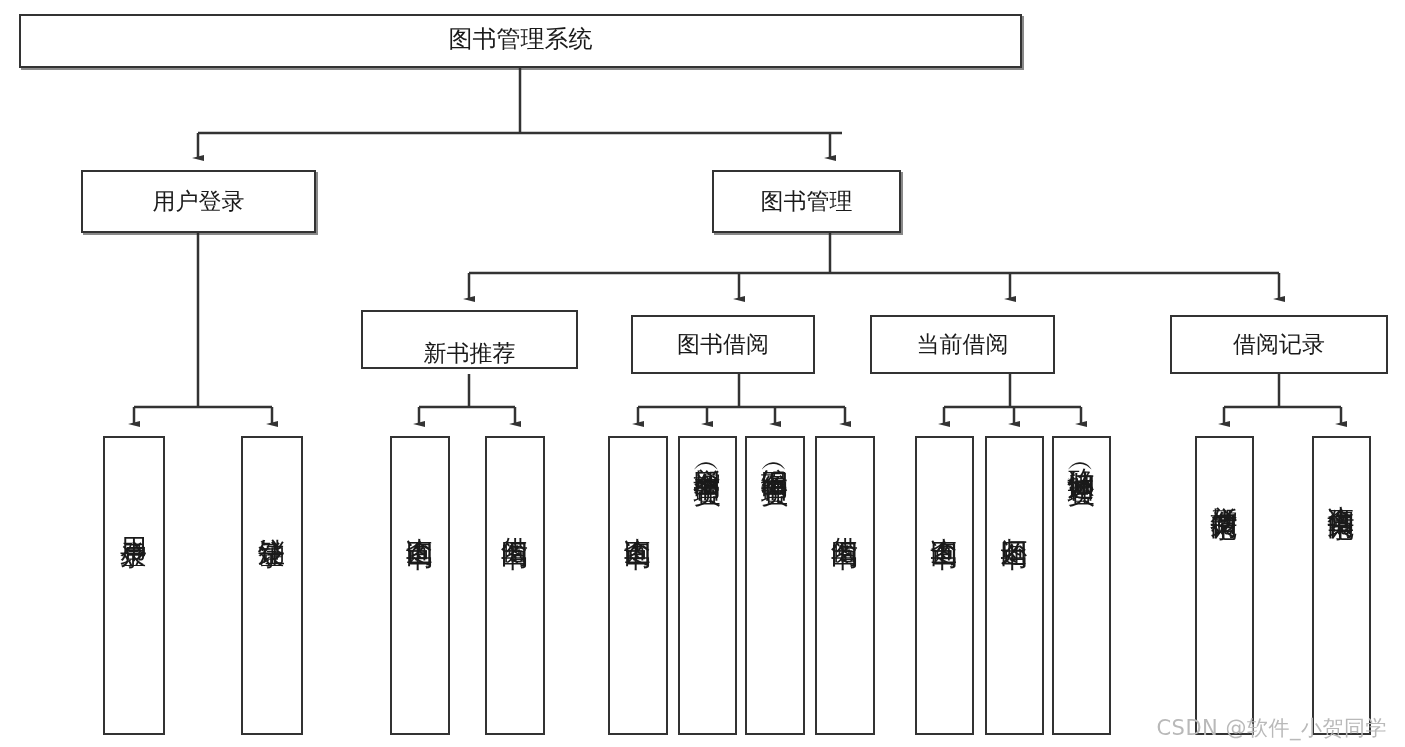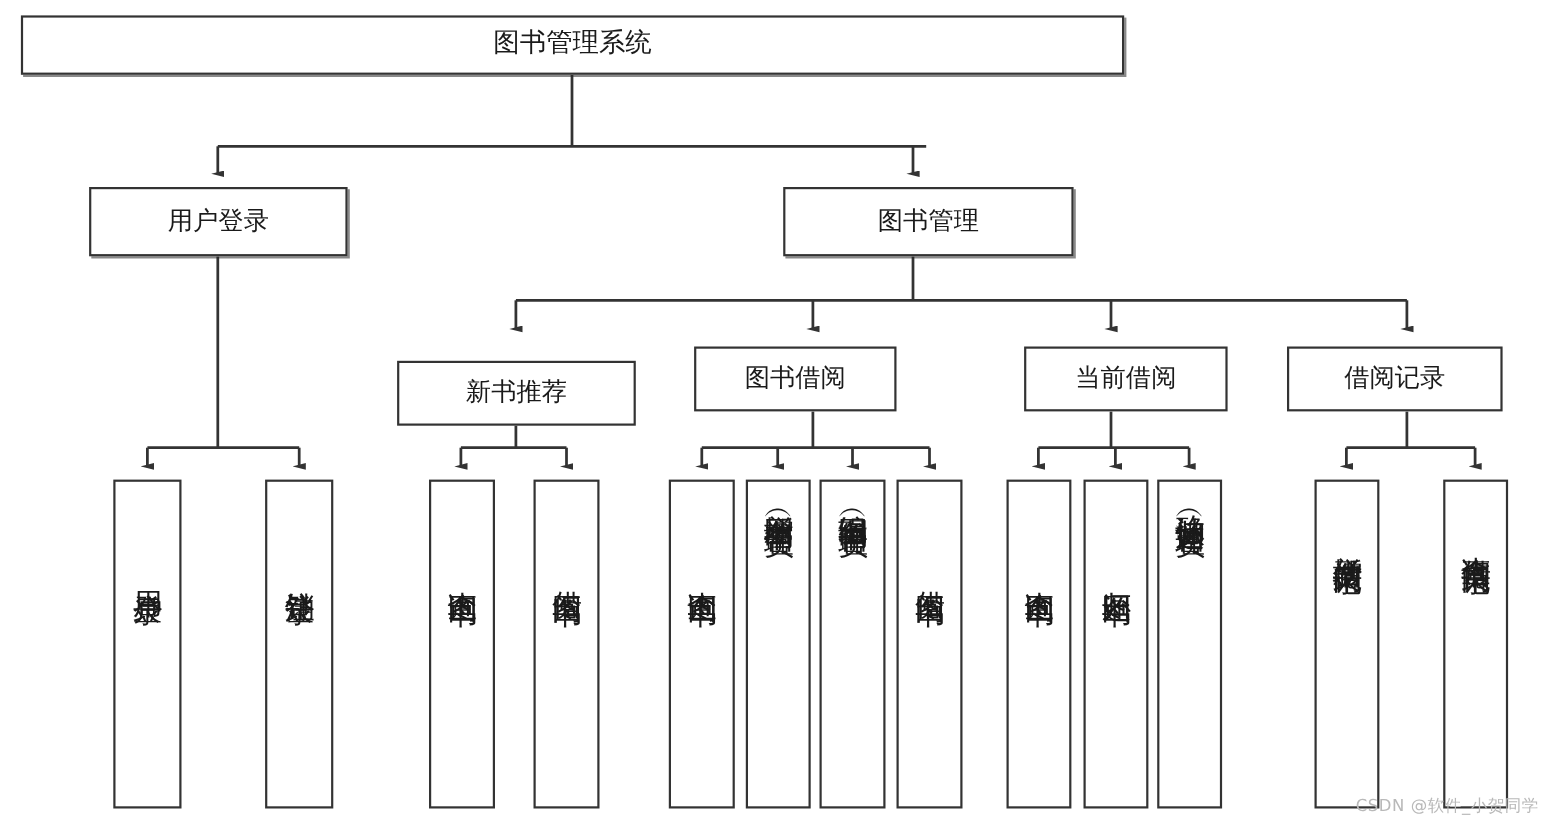--- a/index.html
+++ b/index.html
@@ -64,23 +64,23 @@
     white-space: nowrap;
   }
   .node.vertical.mid .label {
     margin-top: 70px;
   }
   .node.vertical.midhigh .label {
     margin-top: 38px;
   }
   .watermark {
     position: absolute;
-    right: 6px;
+    right: 18px;
     bottom: 5px;
-    font-size: 15px;
+    font-size: 21px;
     color: #b9b9b9;
     letter-spacing: 0.5px;
     white-space: nowrap;
   }
 </style>
 </head>
 <body>
 
 <div id="canvas">
 
@@ -134,34 +134,34 @@
     </g>
   </svg>
 
   <div class="node root horizontal shadowed" style="left:19px; top:14px; width:1003px; height:54px;font-family:Liberation Mono, monospace;">
     <span class="label">图书管理系统</span>
   </div>
 
   <div class="node horizontal shadowed" style="left:81px; top:170px; width:235px; height:63px;">
     <span class="label">用户登录</span>
   </div>
-  <div class="node horizontal shadowed" style="left:712px; top:170px; width:264px; height:63px;">
+  <div class="node horizontal shadowed" style="left:712px; top:170px; width:189px; height:63px;">
     <span class="label">图书管理</span>
   </div>
 
-  <div class="node horizontal" style="left:361px; top:328px; width:217px; height:59px;">
+  <div class="node horizontal" style="left:361px; top:310px; width:217px; height:59px;align-items:flex-end;">
     <span class="label">新书推荐</span>
   </div>
   <div class="node horizontal" style="left:631px; top:315px; width:184px; height:59px;">
     <span class="label">图书借阅</span>
   </div>
-  <div class="node horizontal" style="left:931px; top:315px; width:185px; height:59px;">
+  <div class="node horizontal" style="left:870px; top:315px; width:185px; height:59px;">
     <span class="label">当前借阅</span>
   </div>
-  <div class="node horizontal" style="left:1170px; top:315px; width:196px; height:59px;">
+  <div class="node horizontal" style="left:1170px; top:315px; width:218px; height:59px;">
     <span class="label">借阅记录</span>
   </div>
 
   <div class="node vertical mid" style="left:103px; top:436px; width:62px; height:299px;">
     <span class="label">用户登录</span>
   </div>
   <div class="node vertical mid" style="left:241px; top:436px; width:62px; height:299px;">
     <span class="label">注销登录</span>
   </div>
 

